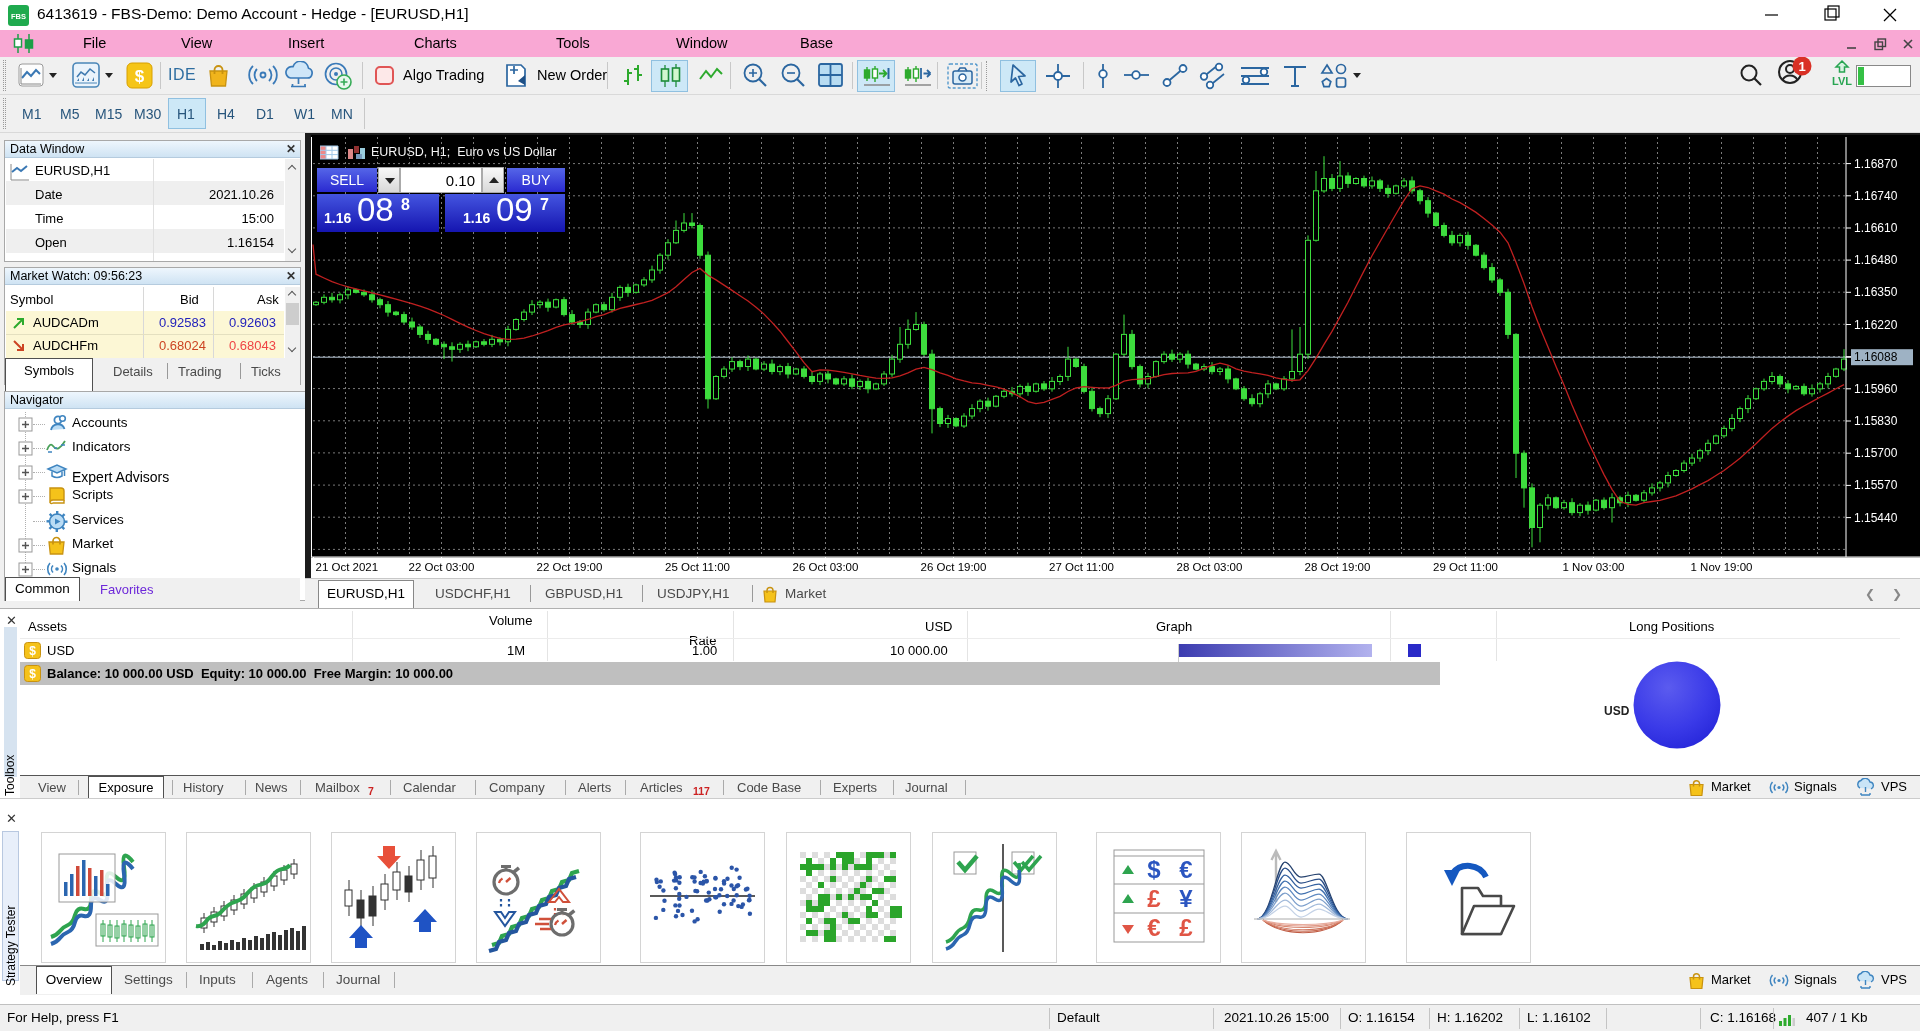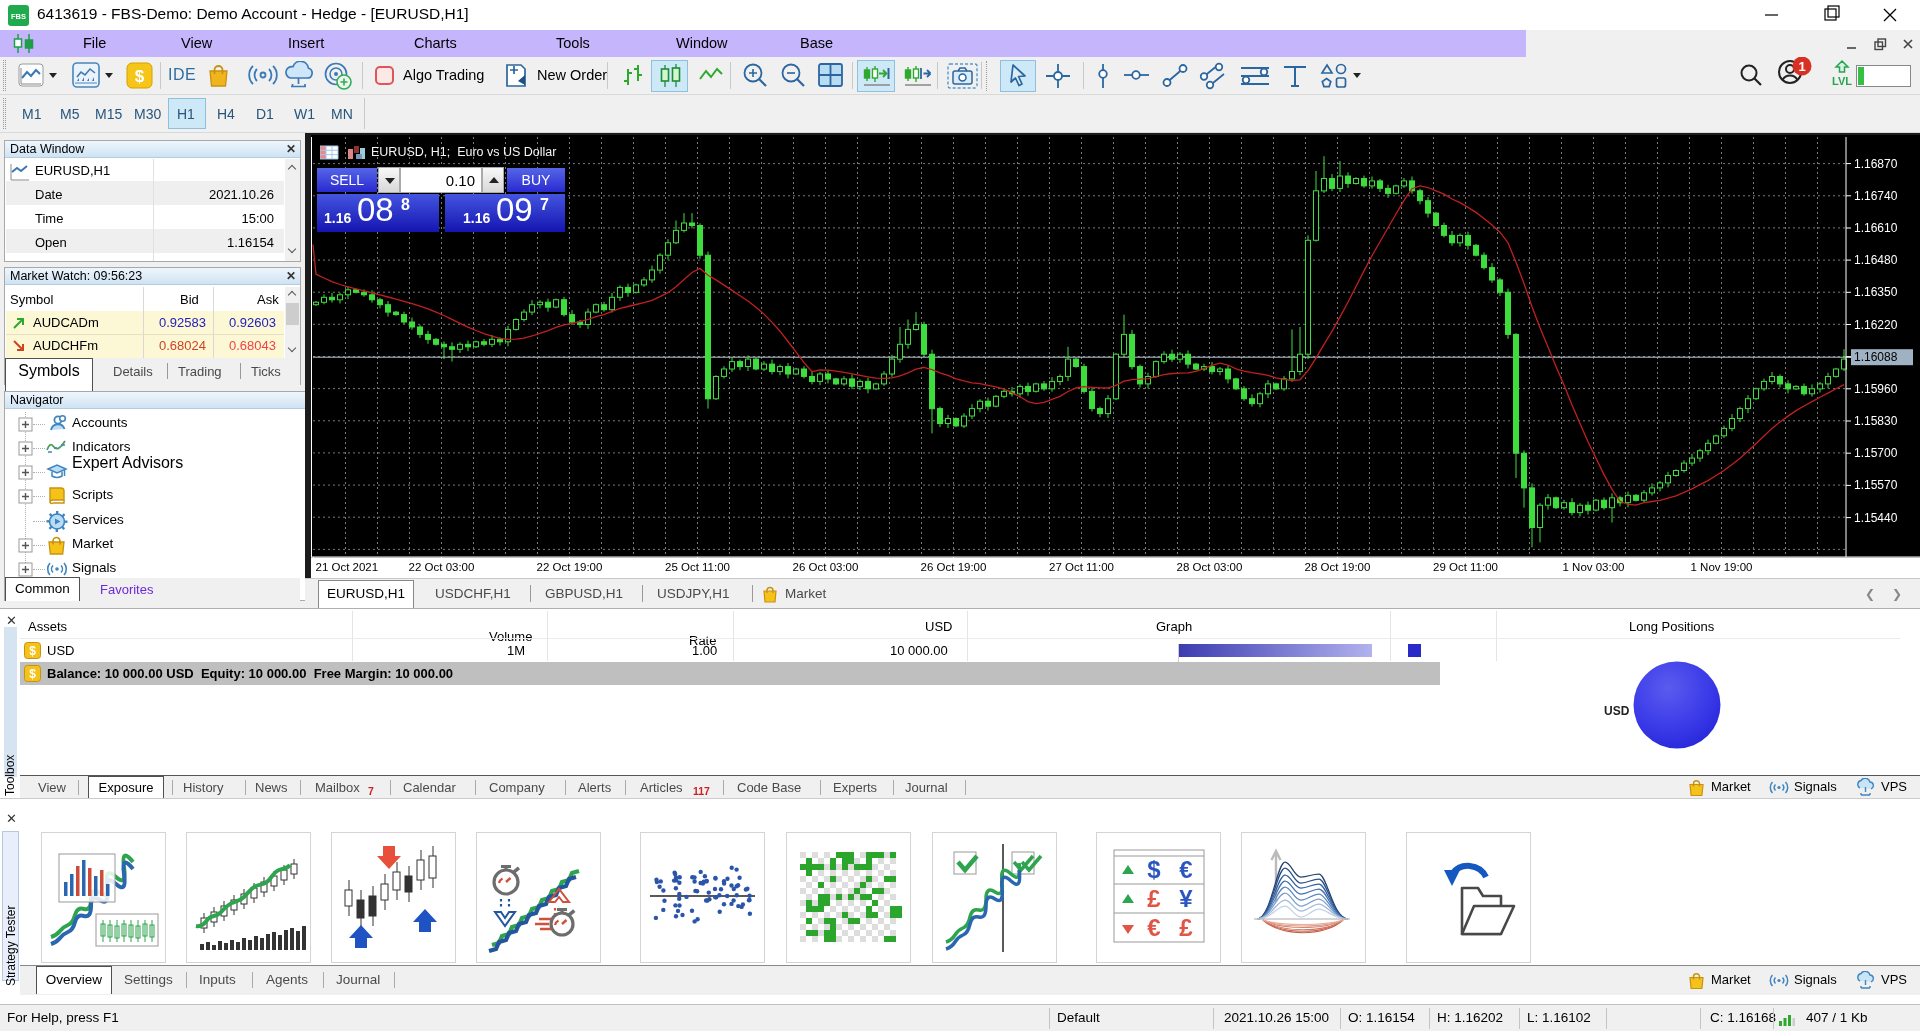--- a/index.html
+++ b/index.html
@@ -1,19 +1,19 @@
 <!DOCTYPE html>
 <html><head><meta charset="utf-8">
 <style>
 *{margin:0;padding:0;box-sizing:border-box;}
 html,body{width:1920px;height:1031px;overflow:hidden;background:#f0f0f0;
 font-family:"Liberation Sans",sans-serif;-webkit-font-smoothing:antialiased;}
 .abs{position:absolute;}
 .titlebar{left:0;top:0;width:1920px;height:30px;background:#ffffff;}
-.menubar{left:0;top:30px;width:1526px;height:27px;background:#c4b5fd;}
+.menubar{left:0;top:30px;width:1920px;height:27px;background:#f9a8d4;}
 .toolbar{left:0;top:57px;width:1920px;height:38px;background:#f0f0f0;border-bottom:1px solid #d9d9d9;}
 .tfbar{left:0;top:95px;width:1920px;height:38px;background:#f0f0f0;border-bottom:1px solid #d9d9d9;}
 .menuitem{position:absolute;top:5px;font-size:14.5px;color:#000;}
 .tfitem{position:absolute;top:11px;font-size:14px;color:#27557c;}
 .sep{position:absolute;width:1px;background:#c8c8c8;}
 .panel{position:absolute;background:#fff;border:1px solid #a8a8a8;}
 .ptitle{position:absolute;left:0;top:0;right:0;height:17px;background:linear-gradient(#eef6fd,#cfe3f3);border-bottom:1px solid #b5cbde;font-size:12.5px;color:#000;padding-left:5px;line-height:16px;}
 .pclose{position:absolute;right:4px;top:1px;font-size:12px;color:#333;font-weight:bold;}
 .mdi{left:305px;top:133px;width:1615px;height:475px;background:#1c1c1c;}
 .rowlbl{position:absolute;font-size:13px;color:#000;}
@@ -315,21 +315,21 @@
 <div class="scroll" style="right:0;top:19px;height:71px">
       <div class="arr up" style="top:0">
         <i></i>
       </div>
       <div class="arr dn" style="bottom:0">
         <i></i>
       </div>
       <div class="abs" style="left:1px;top:16px;width:13px;height:22px;background:#cdcdcd"></div>
     </div>
 <div class="abs" style="left:0;top:90px;width:295px;height:27px;background:#f0f0f0"></div>
-<div class="tabsel" style="left:0px;top:90px;width:88px;height:38px;font-size:16px;line-height:24px">Symbols</div>
+<div class="tabsel" style="left:0px;top:90px;width:88px;height:38px;font-size:13px;line-height:24px">Symbols</div>
 <div class="tab" style="left:108px;top:96px">Details</div>
     <div class="abs" style="left:162px;top:95px;width:1px;height:16px;background:#999"></div>
 <div class="tab" style="left:173px;top:96px">Trading</div>
     <div class="abs" style="left:235px;top:95px;width:1px;height:16px;background:#999"></div>
 <div class="tab" style="left:246px;top:96px">Ticks</div>
 </div>
 <div class="panel" style="left:4px;top:391px;width:346px;height:210px">
 <div class="ptitle">Navigator</div>
     <div class="pclose">✕</div>
 <div class="abs" style="left:20px;top:20px;width:1px;height:157px;border-left:1px dotted #b0b0b0"></div>
@@ -356,21 +356,21 @@
 <div class="rowlbl" style="left:67px;top:47px;font-size:13.5px">Indicators</div>
 <svg class="abs" style="left:13px;top:73px" width="15" height="15">
       <rect x="1" y="1" width="13" height="13" fill="#fff" stroke="#999"></rect>
       <path d="M4 7.5 h7 M7.5 4 v7" stroke="#555" stroke-width="1.4"></path>
     </svg>
 <div class="abs" style="left:28px;top:80px;width:12px;height:1px;border-top:1px dotted #b0b0b0"></div>
 <svg class="abs" style="left:40px;top:69px" width="24" height="22">
       <path d="M3 8 L12 4 L21 8 L12 12 Z" fill="#badcf5" stroke="#3f85c0" stroke-width="1.5"></path>
       <path d="M7 10.5 v4.5 q5 3 10 0 v-4.5 M19.5 9 v6" fill="none" stroke="#3f85c0" stroke-width="1.5"></path>
     </svg>
-<div class="rowlbl" style="left:67px;top:62px;font-size:16px">Expert Advisors</div>
+<div class="rowlbl" style="left:67px;top:77px;font-size:14px">Expert Advisors</div>
 <svg class="abs" style="left:13px;top:97px" width="15" height="15">
       <rect x="1" y="1" width="13" height="13" fill="#fff" stroke="#999"></rect>
       <path d="M4 7.5 h7 M7.5 4 v7" stroke="#555" stroke-width="1.4"></path>
     </svg>
 <div class="abs" style="left:28px;top:104px;width:12px;height:1px;border-top:1px dotted #b0b0b0"></div>
 <svg class="abs" style="left:40px;top:93px" width="24" height="22">
       <path d="M5 3 h11 a3 3 0 0 1 3 3 v9 h-11 a3 3 0 0 0 -3 3 Z" fill="#f5c21a" stroke="#c89210" stroke-width="1.4"></path>
       <path d="M5 18 a3 3 0 0 0 3 0 h11 v-3" fill="none" stroke="#c89210" stroke-width="1.4"></path>
     </svg>
 <div class="rowlbl" style="left:67px;top:95px;font-size:13.5px">Scripts</div>
@@ -986,21 +986,21 @@
     </svg>
 <div class="tab" style="left:480px;top:7px;font-size:13.5px">Market</div>
 <div class="abs" style="right:45px;top:8px;color:#888;font-size:12px">❮</div>
     <div class="abs" style="right:18px;top:8px;color:#888;font-size:12px">❯</div>
 </div>
 <div class="abs" style="left:0;top:608px;width:1920px;height:190px;background:#fff;border-top:1px solid #b0b0b0">
 <div class="abs" style="left:6px;top:4px;font-size:13px;color:#333">✕</div>
 <div class="abs" style="left:4px;top:18px;width:13px;height:150px;background:#d6e3f0"></div>
 <div class="vtext" style="left:3px;top:187px;color:#000">Toolbox</div>
 <div class="rowlbl" style="left:28px;top:10px">Assets</div>
-<div class="rowlbl" style="left:489px;top:20px">Volume</div>
+<div class="rowlbl" style="left:489px;top:4px">Volume</div>
 <div class="rowlbl" style="left:689px;top:24px">Rate</div>
 <div class="rowlbl" style="left:925px;top:10px">USD</div>
 <div class="rowlbl" style="left:1156px;top:10px">Graph</div>
 <div class="rowlbl" style="left:1629px;top:10px">Long Positions</div>
 <div class="abs" style="left:352px;top:2px;width:1px;height:50px;background:#e4e4e4"></div>
 <div class="abs" style="left:547px;top:2px;width:1px;height:50px;background:#e4e4e4"></div>
 <div class="abs" style="left:733px;top:2px;width:1px;height:50px;background:#e4e4e4"></div>
 <div class="abs" style="left:967px;top:2px;width:1px;height:50px;background:#e4e4e4"></div>
 <div class="abs" style="left:1390px;top:2px;width:1px;height:50px;background:#e4e4e4"></div>
 <div class="abs" style="left:1496px;top:2px;width:1px;height:50px;background:#e4e4e4"></div>

